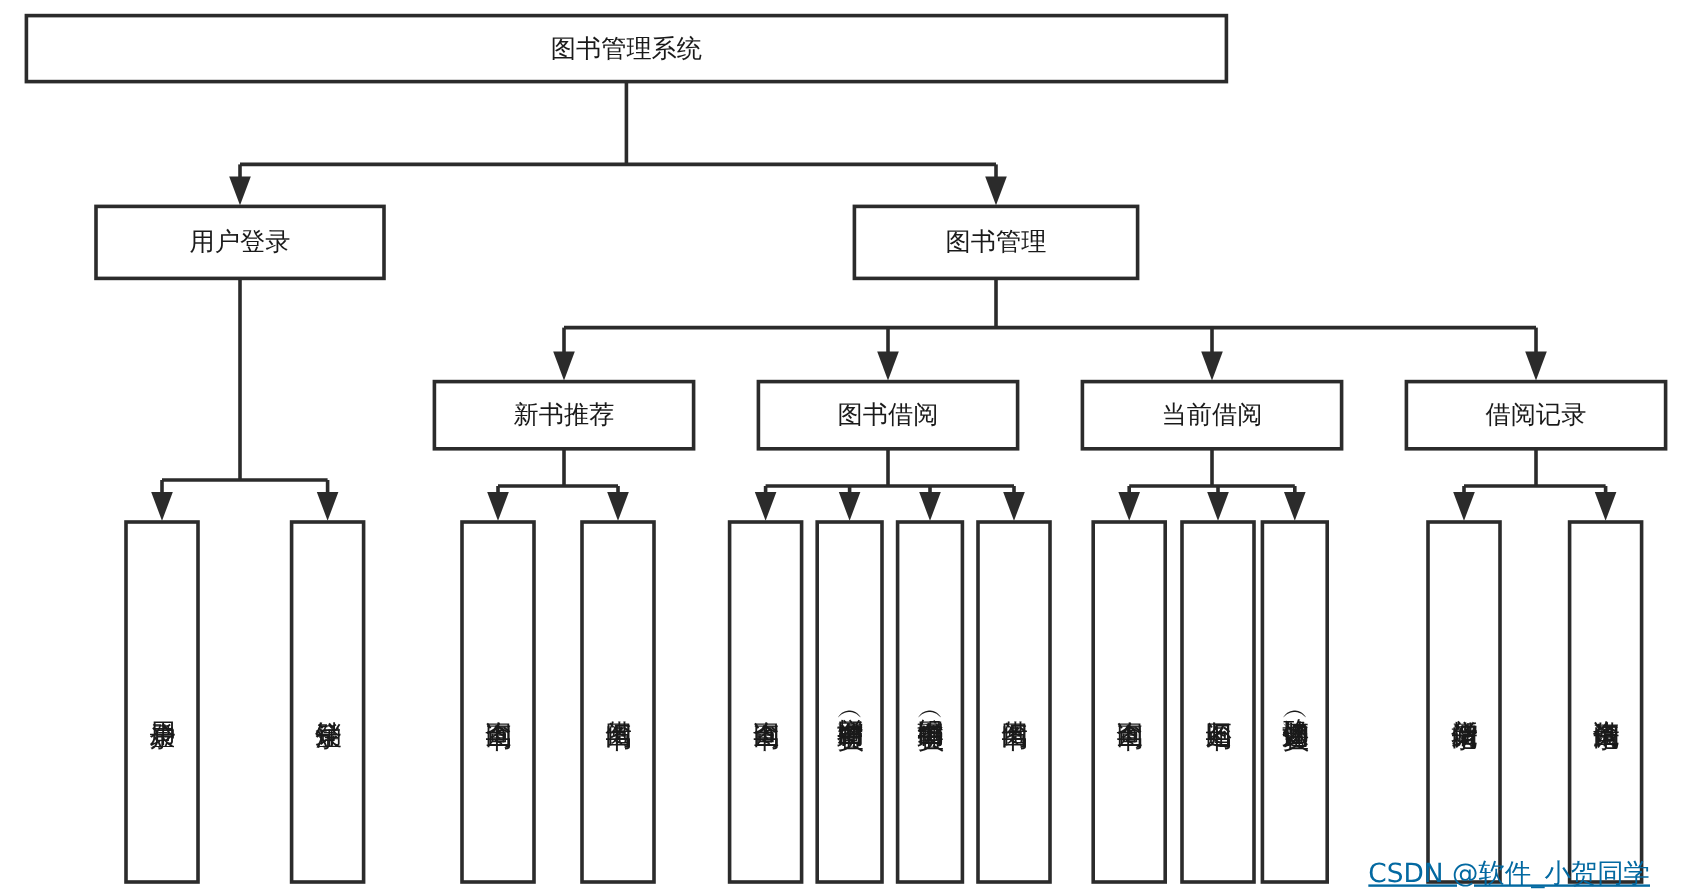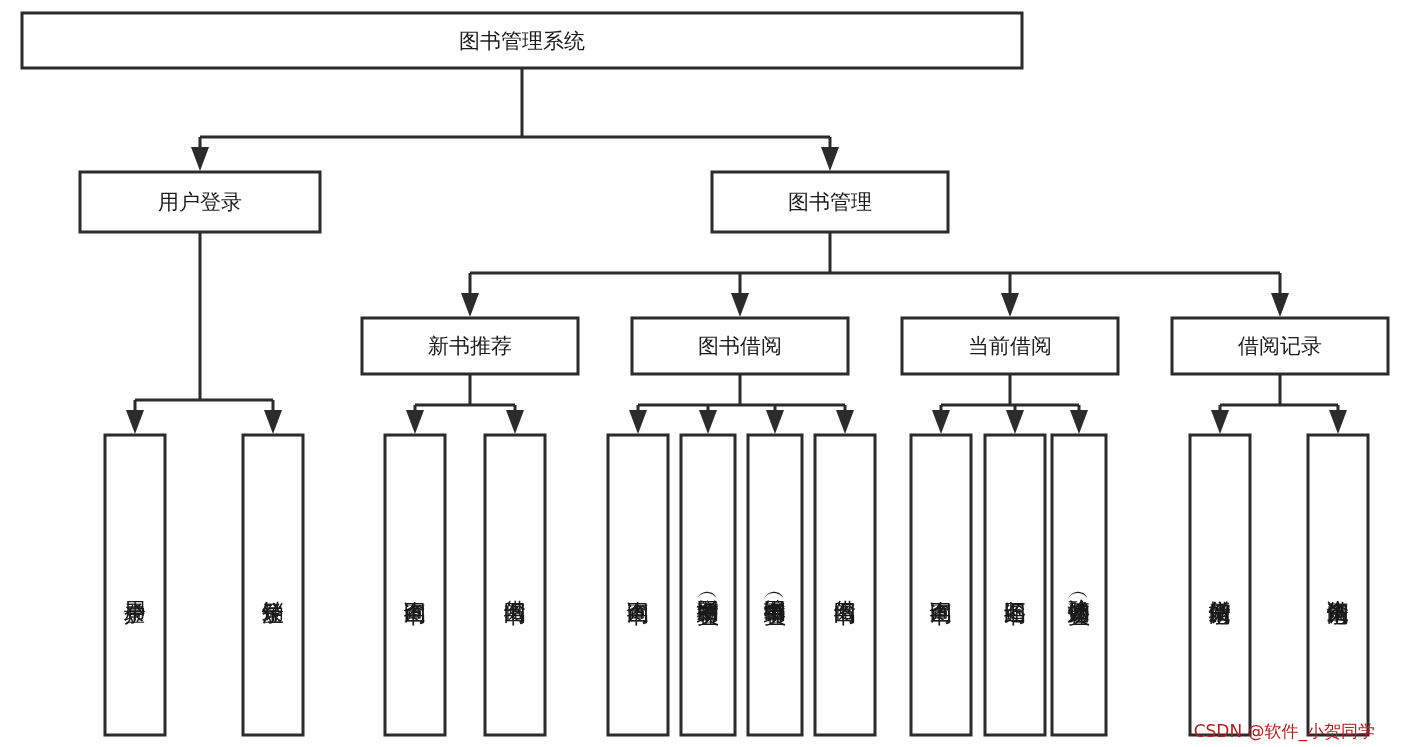--- a/index.html
+++ b/index.html
@@ -61,23 +61,24 @@
     line-height: 1.06;
     color: #1a1a1a;
     letter-spacing: 1px;
     white-space: nowrap;
   }
   #watermark {
     position: absolute;
     right: 8px;
     bottom: 4px;
     font-family: "DejaVu Sans", "Liberation Sans", sans-serif;
-    font-size: 17px;
-    color: #b91c1c;
+    font-size: 22px;
+    color: #0369a1;
     white-space: nowrap;
+    text-decoration: underline;
   }
 </style>
 </head>
 <body>
 
 <div id="diagram-root">
 
   <svg id="flow" viewBox="0 0 1405 747">
     <g id="connectors">
         <line x1="522" y1="68" x2="522" y2="137" class="connector"></line>

